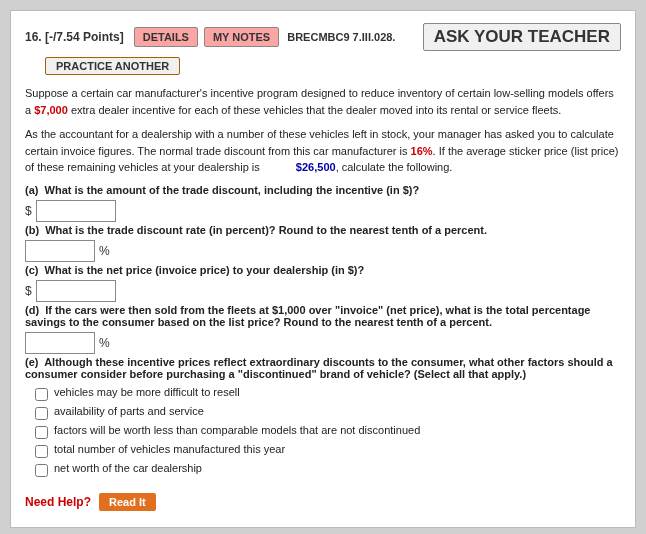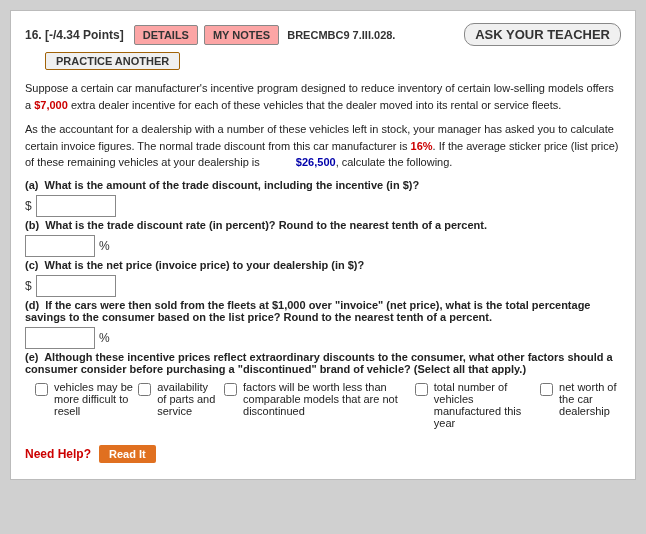--- a/index.html
+++ b/index.html
@@ -46,26 +46,26 @@
       font-size: 11px;
       font-weight: bold;
       color: #333;
       margin-left: 2px;
       margin-right: auto;
     }
     .btn-ask {
       border: 1px solid #888;
       background: #f0f0f0;
       padding: 3px 10px;
-      font-size: 13px;
+      font-size: 17px;
       font-weight: bold;
       color: #333;
       cursor: pointer;
       text-transform: uppercase;
-      border-radius: 10px;
+      border-radius: 2px;
     }
     .btn-practice {
       border: 1px solid #a16207;
       background: #f0f0f0;
       padding: 2px 10px;
       font-size: 11px;
       font-weight: bold;
       color: #333;
       cursor: pointer;
       text-transform: uppercase;
@@ -112,21 +112,21 @@
       font-size: 11px;
       padding: 2px 4px;
     }
     .percent-sign {
       font-size: 12px;
       color: #333;
     }
     .checkbox-group {
       margin-top: 6px;
       display: flex;
-      flex-direction: row;
+      flex-direction: column;
       gap: 4px;
       padding-left: 10px;
     }
     .checkbox-item {
       display: flex;
       align-items: flex-start;
       gap: 6px;
       font-size: 11px;
       color: #222;
     }
@@ -157,21 +157,21 @@
       cursor: pointer;
       border-radius: 2px;
     }
   </style>
 </head>
 <body>
 
 <div class="page-container">
 
   <div class="header-row">
-    <span class="question-num">16. [-/4.34 Points]</span>
+    <span class="question-num">16. [-/7.54 Points]</span>
     <button class="btn-tab">DETAILS</button>
     <button class="btn-tab">MY NOTES</button>
     <span class="code-ref">BRECMBC9 7.III.028.</span>
     <button class="btn-ask">ASK YOUR TEACHER</button>
     <button class="btn-practice">PRACTICE ANOTHER</button>
   </div>
 
   <p class="problem-text">
     <span>Suppose a certain car manufacturer's incentive program designed to reduce inventory of certain low-selling models offers a </span><span class="highlight-red">$7,000</span><span> extra dealer incentive for each of these vehicles that the dealer moved into its rental or service fleets.</span>
   </p>

